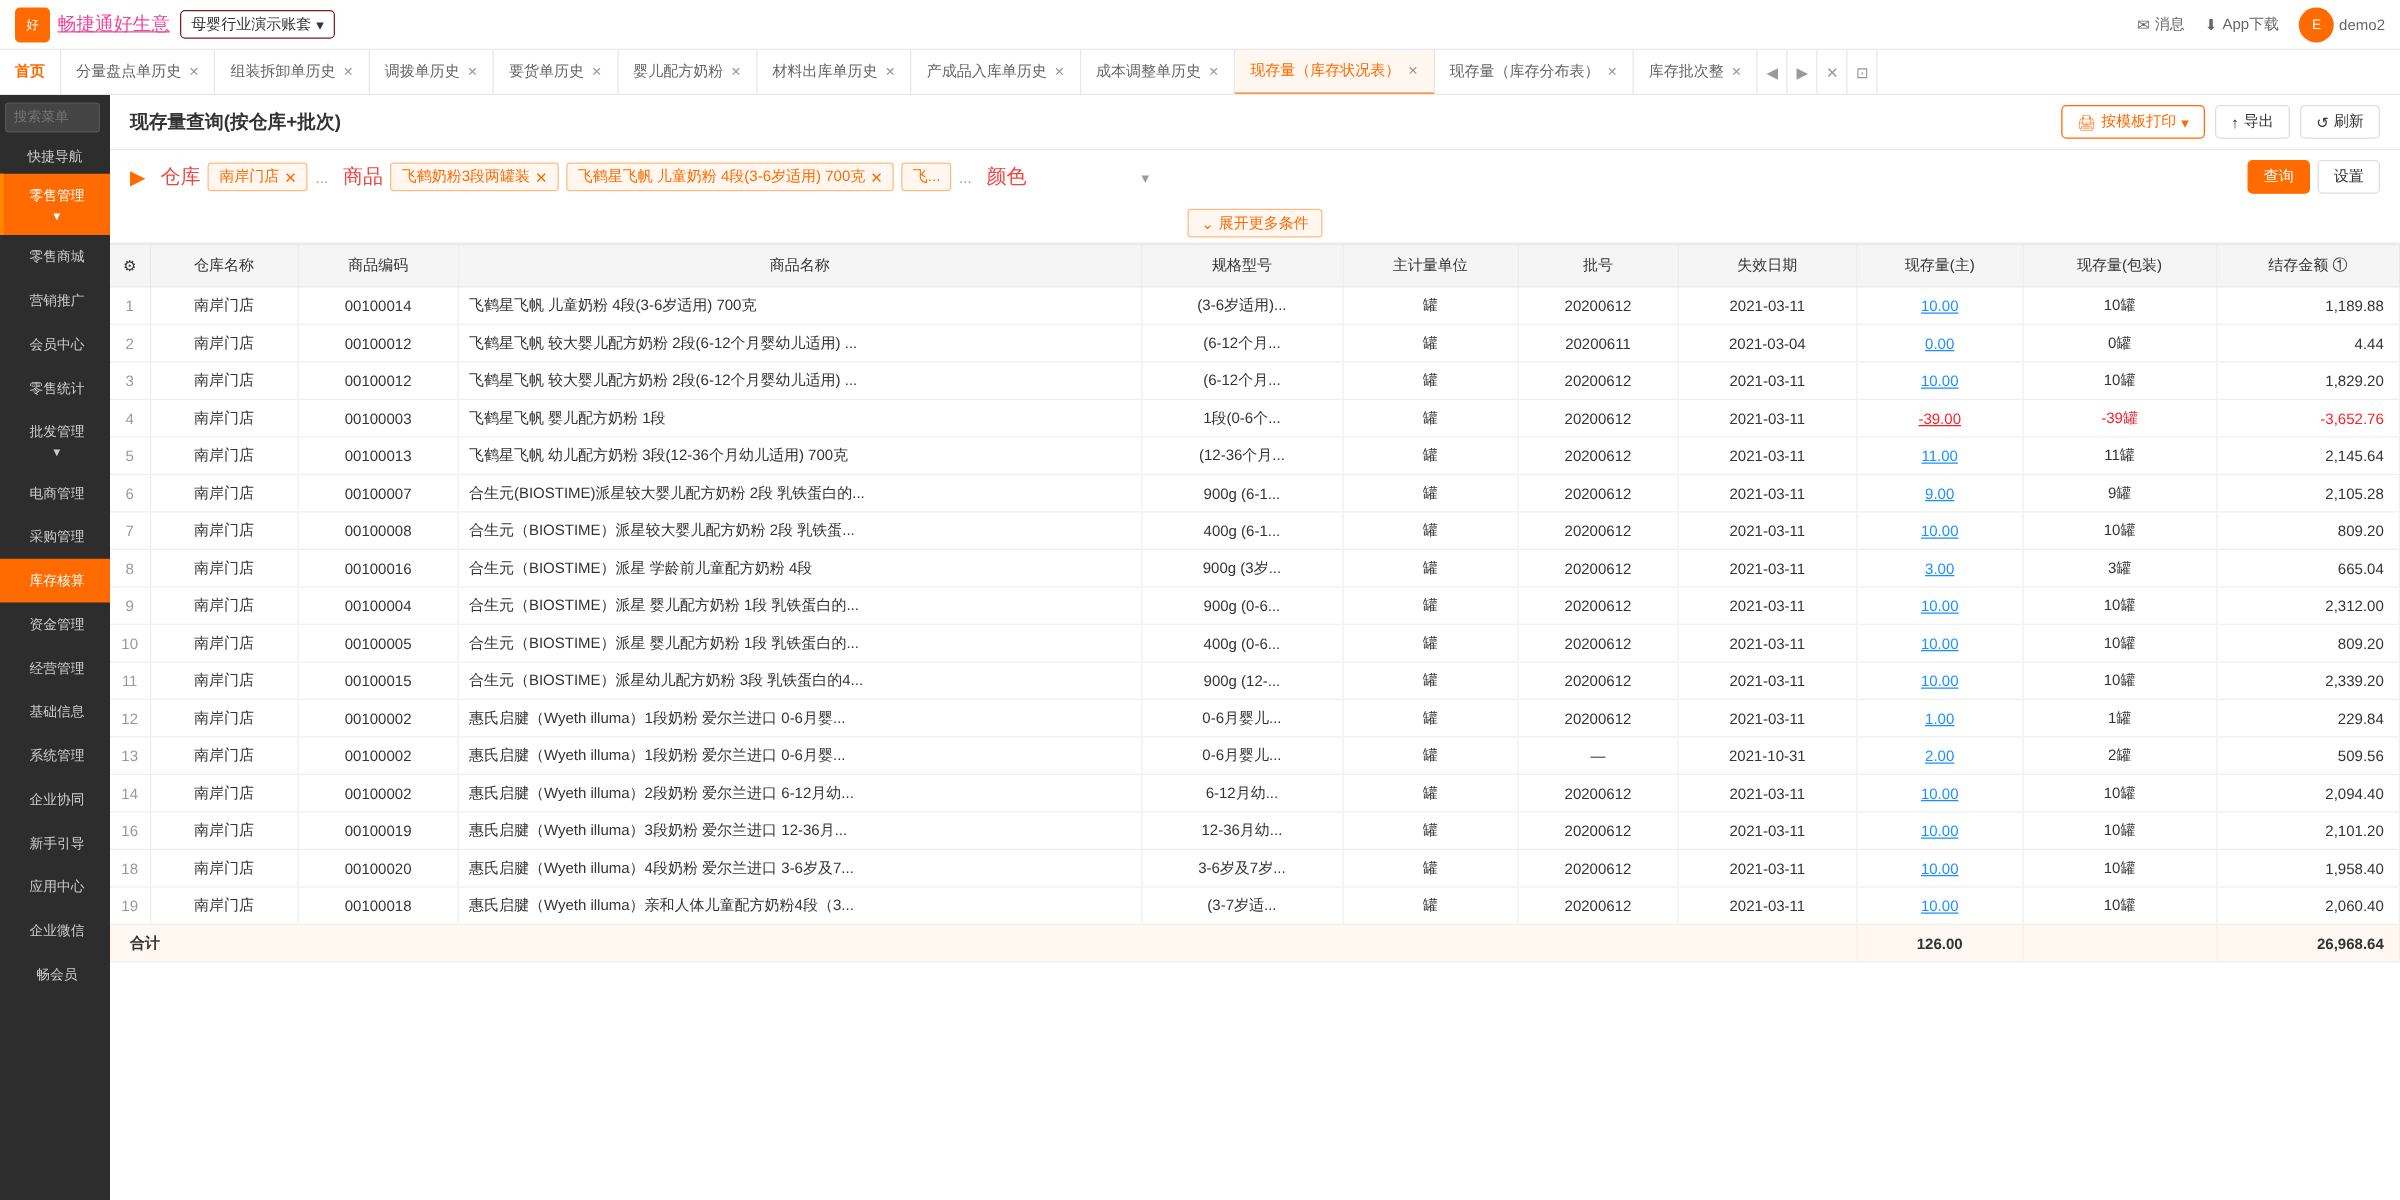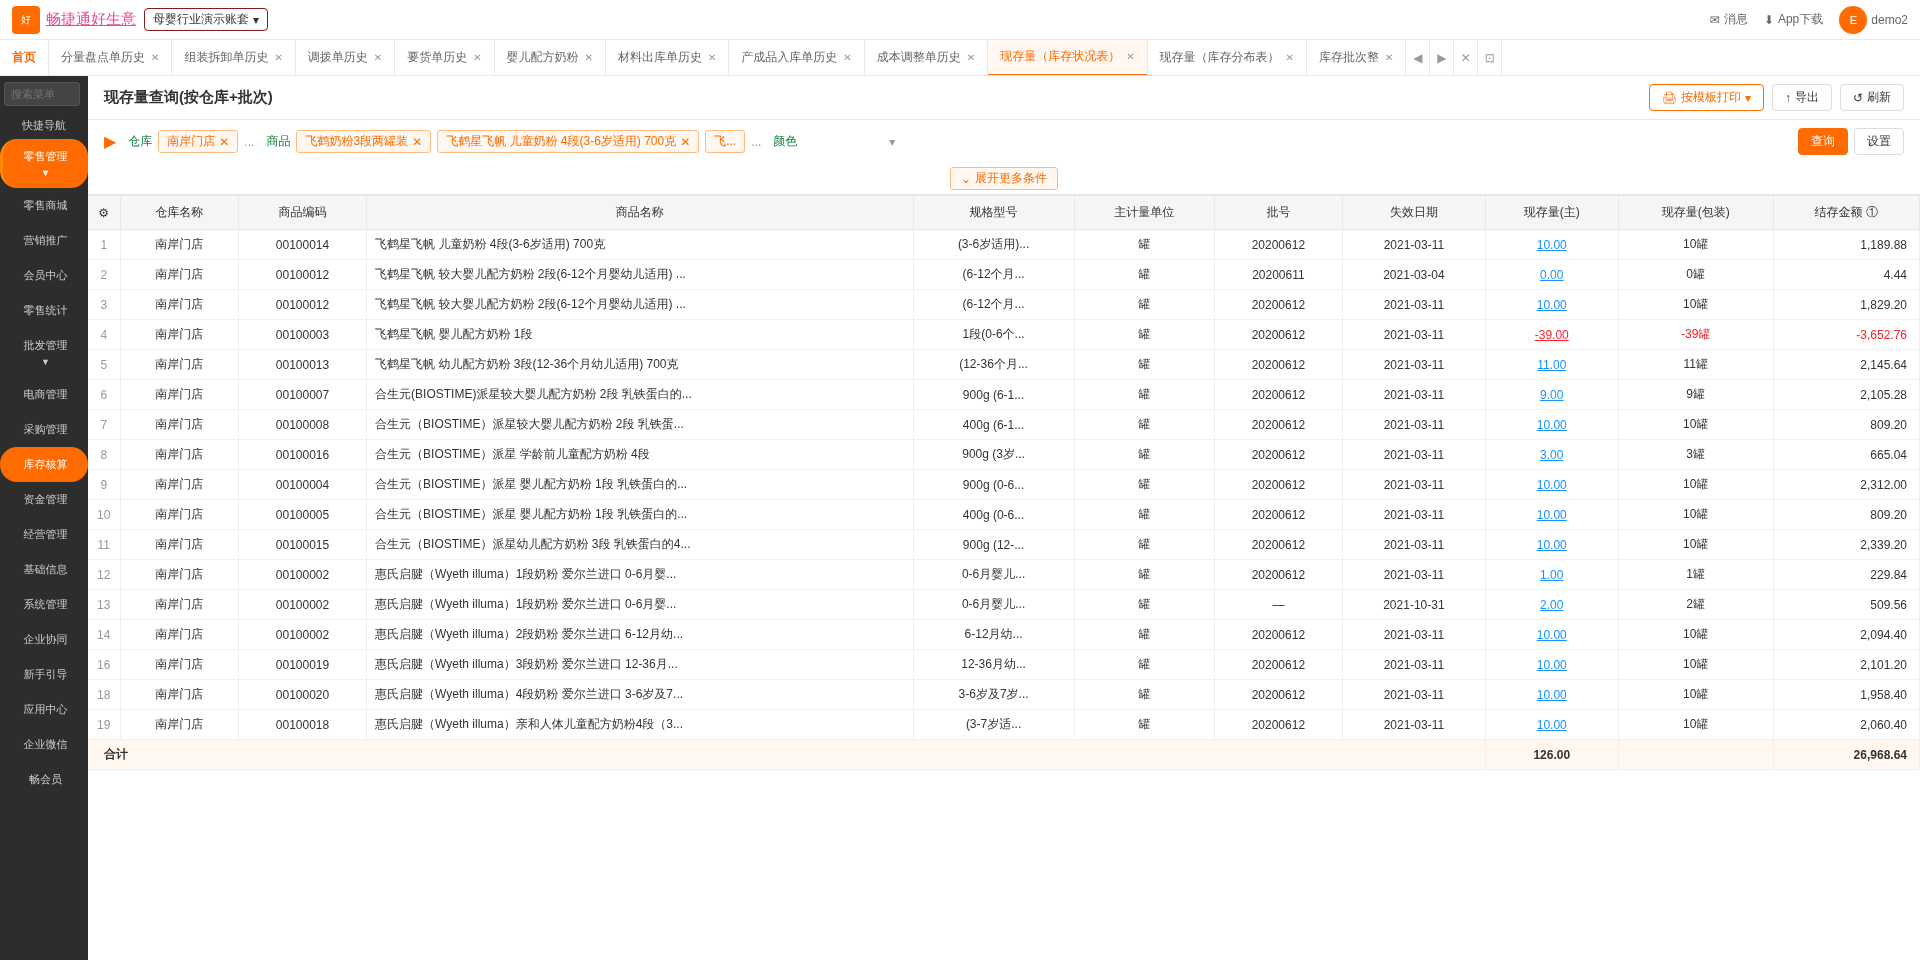--- a/index.html
+++ b/index.html
@@ -22,38 +22,38 @@
     .tab-item.home { color: #ff6b00; font-weight: bold; }
     .tab-item.active { background: #fff7f0; color: #ff6b00; border-bottom: 2px solid #f97316; }
     .tab-close { font-size: 10px; color: #999; cursor: pointer; }
     .tab-nav-btn { width: 24px; height: 36px; display: flex; align-items: center; justify-content: center; cursor: pointer; color: #999; border-right: 1px solid #e8e8e8; }
 
     
     .main-layout { display: flex; flex: 1; overflow: hidden; }
 
     
     .sidebar { width: 88px; background: #2d2d2d; display: flex; flex-direction: column; flex-shrink: 0; overflow-y: auto; }
-    .sidebar-item { padding: 10px 4px; display: flex; flex-direction: column; align-items: center; gap: 4px; cursor: pointer; color: #ccc; font-size: 11px; text-align: center; border-left: 3px solid transparent; border-radius: 17px; }
+    .sidebar-item { padding: 10px 4px; display: flex; flex-direction: column; align-items: center; gap: 4px; cursor: pointer; color: #ccc; font-size: 11px; text-align: center; border-left: 3px solid transparent; }
     .sidebar-item.active { background: #ff6b00; color: #fff; border-left-color: #ff8800; }
     .search-box-sidebar { padding: 6px 4px; }
     .search-input-sidebar { width: 76px; height: 24px; border: 1px solid #555; background: #444; color: #ccc; border-radius: 3px; padding: 0 6px; font-size: 11px; }
     .quick-nav { padding: 6px 4px; text-align: center; color: #ccc; font-size: 11px; cursor: pointer; }
 
     
     .content-area { flex: 1; display: flex; flex-direction: column; overflow: hidden; background: #f0f2f5; }
 
     
     .page-header { background: #fff; padding: 8px 16px; display: flex; align-items: center; justify-content: space-between; border-bottom: 1px solid #e8e8e8; flex-shrink: 0; }
     .page-title { font-size: 15px; font-weight: bold; color: #333; }
     .page-actions { display: flex; align-items: center; gap: 8px; }
     .btn { padding: 4px 12px; border-radius: 4px; cursor: pointer; font-size: 12px; border: 1px solid #ddd; background: #fff; color: #333; display: flex; align-items: center; gap: 4px; }
     .btn-primary { background: #ff6b00; color: #fff; border-color: #ff6b00; }
     .btn-outline { border: 1px solid #ff6b00; color: #ff6b00; background: #fff; }
     .filter-group { display: flex; align-items: center; gap: 6px; }
-    .filter-label { color: #15803d; font-size: 12px; }
+    .filter-label { color: #ef4444; font-size: 16px; }
     .filter-tag { display: flex; align-items: center; gap: 4px; background: #fff7f0; border: 1px solid #ffbb80; border-radius: 3px; padding: 2px 8px; font-size: 12px; color: #ff6b00; }
     .filter-tag-close { cursor: pointer; color: #ff6b00; }
     .expand-btn { display: flex; align-items: center; gap: 4px; color: #ff6b00; cursor: pointer; font-size: 12px; border: 1px solid #ffbb80; border-radius: 3px; padding: 2px 10px; background: #fff7f0; margin: 0 auto; }
     .expand-row { width: 100%; display: flex; justify-content: center; padding: 4px 0; border-bottom: 1px solid #e8e8e8; }
     .orange-arrow { color: #ff6b00; font-size: 16px; cursor: pointer; }
 
     
     .table-container { flex: 1; overflow: auto; background: #fff; margin: 0; }
     table { width: 100%; border-collapse: collapse; font-size: 12px; }
     thead tr { background: #f5f5f5; }

